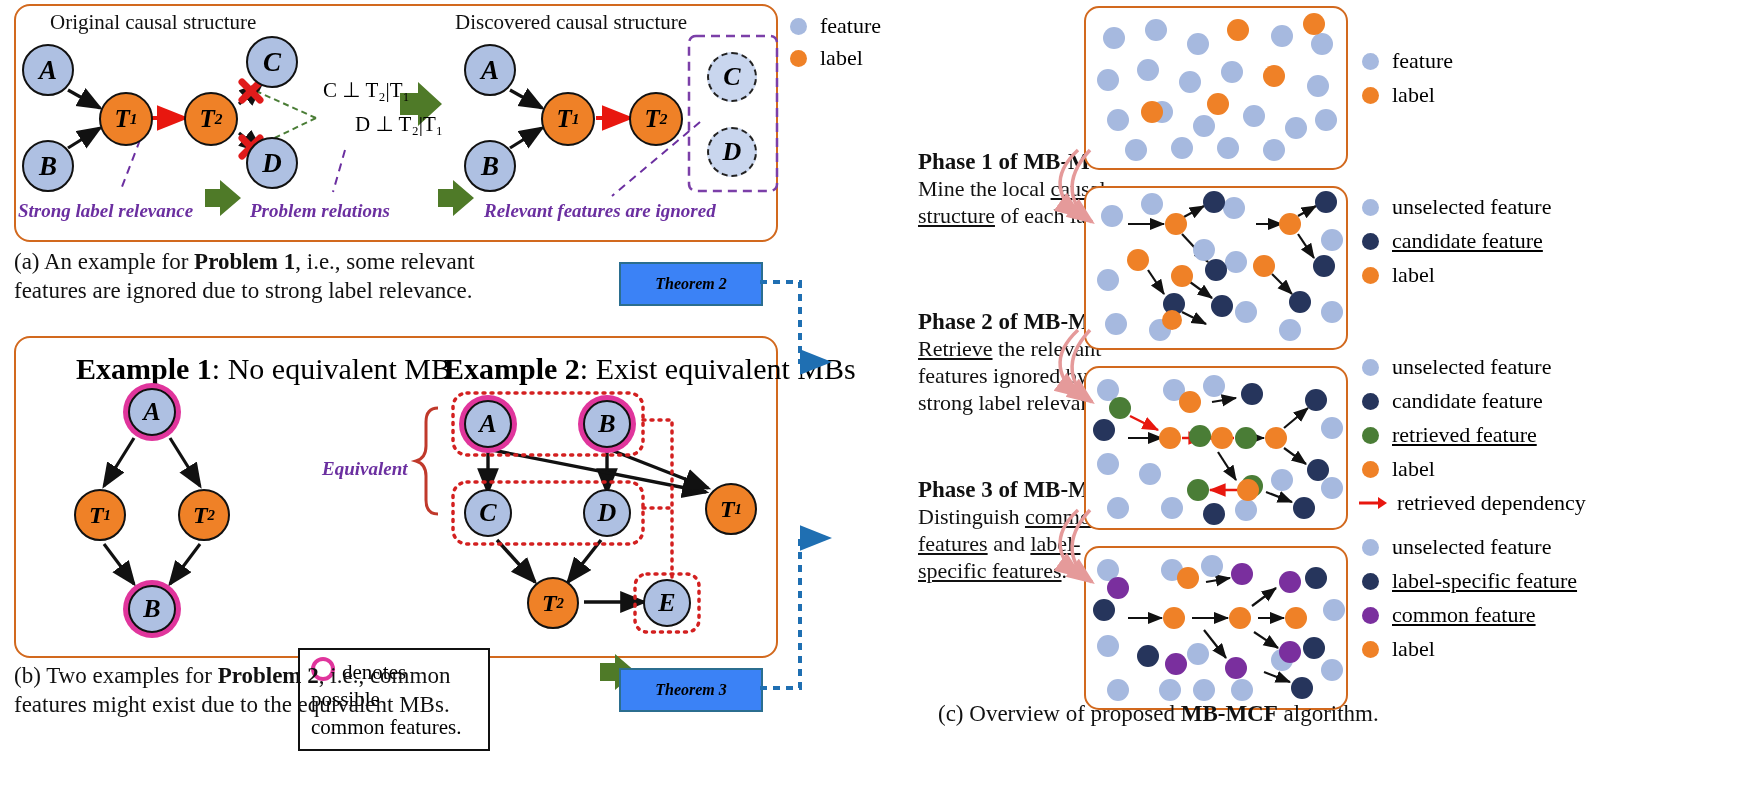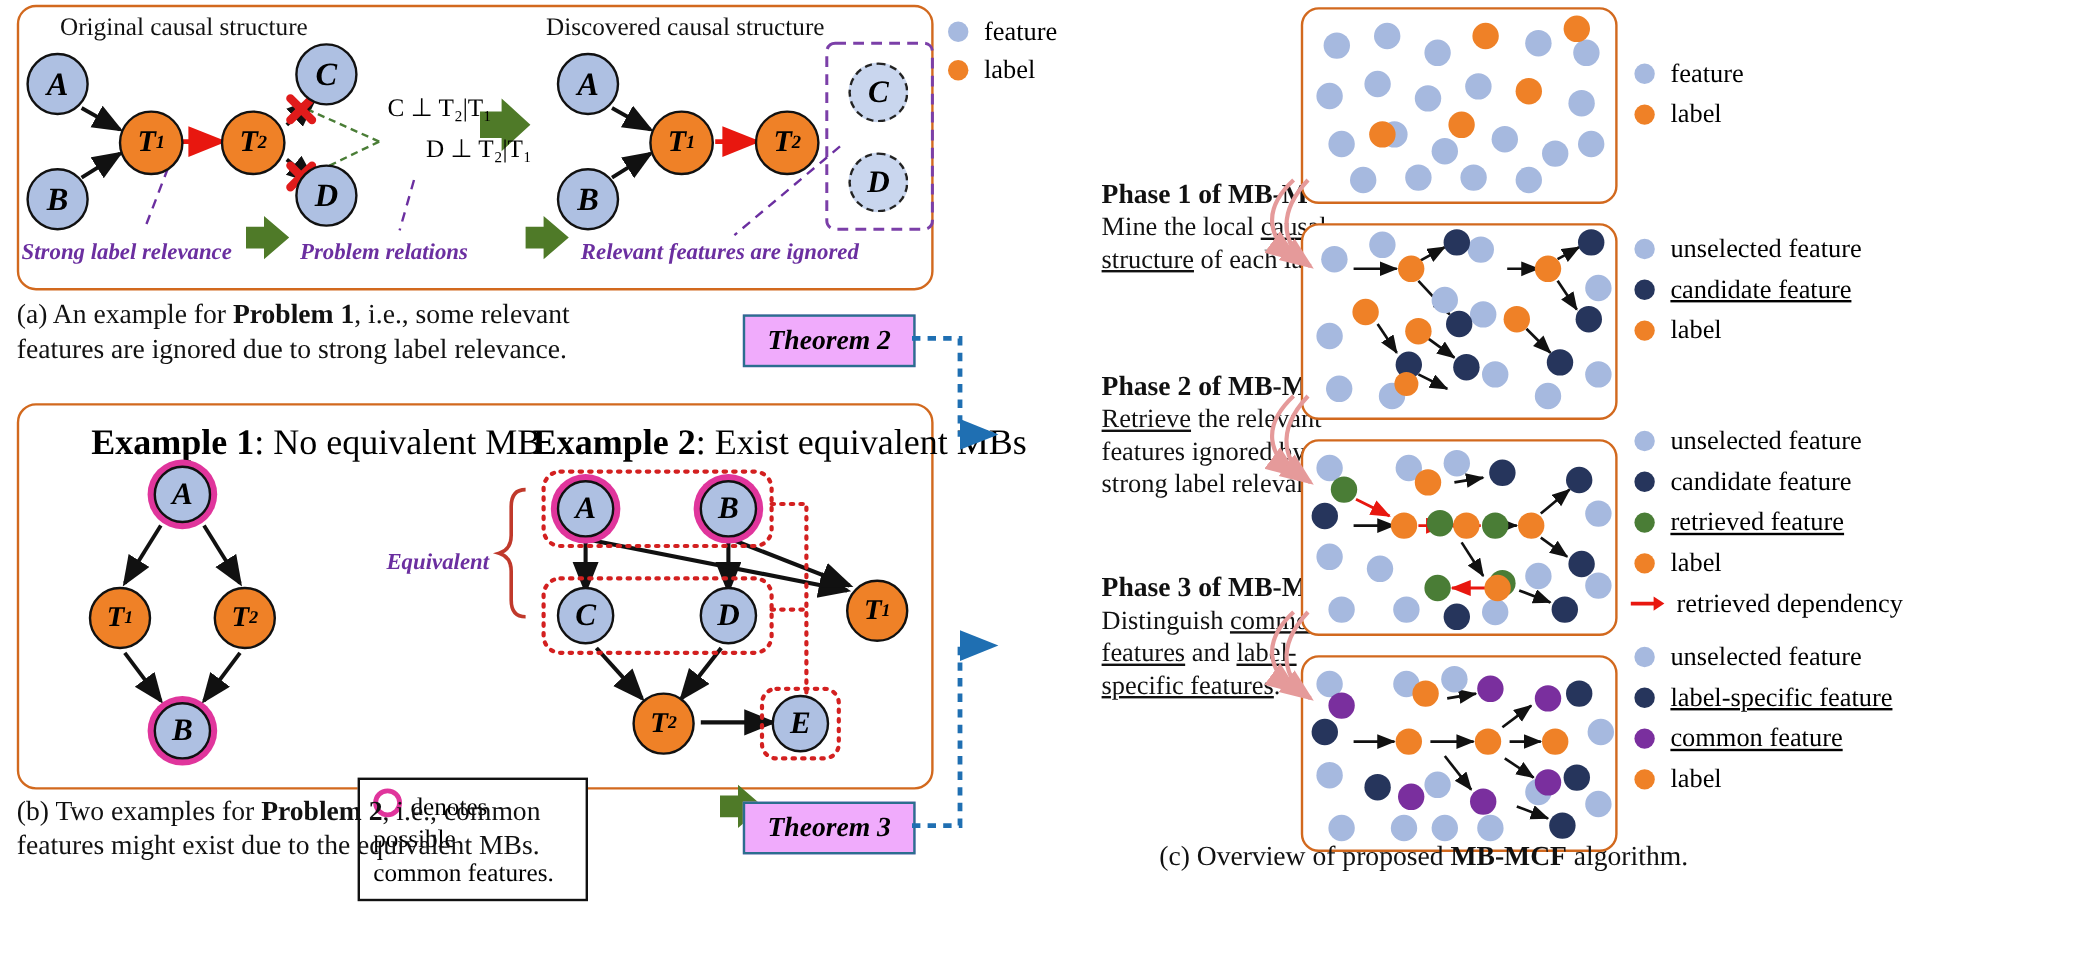--- a/index.html
+++ b/index.html
@@ -14,23 +14,23 @@
   .norange{background:#ef8127;}
   .ndash{background:#c9d6ee;border:2px dashed #222;}
   .nring{box-shadow:0 0 0 5px #e0359c;}
   .node span{font-family:"Liberation Serif",serif;}
   .nsub{font-size:.62em;vertical-align:-0.25em;font-style:italic;}
   svg.ov{position:absolute;left:0;top:0;pointer-events:none;}
   .purp{color:#6b2fa0;font-style:italic;font-weight:bold;font-size:19px;position:absolute;white-space:nowrap;}
   .mathline{position:absolute;font-size:21px;font-family:"Liberation Serif",serif;white-space:nowrap;}
   .cap{position:absolute;font-size:23px;line-height:1.25;color:#111;}
   .cap b{font-weight:bold;}
-  .thm{position:absolute;border:2px solid #2b6e8f;background:#f0abfc;
+  .thm{position:absolute;border:2px solid #2b6e8f;background:#3b82f6;
        display:flex;align-items:center;justify-content:center;
-       font-weight:bold;font-style:italic;font-size:23px;}
+       font-weight:bold;font-style:italic;font-size:16px;}
   .ph{position:absolute;font-size:22px;line-height:1.22;color:#111;white-space:nowrap;}
   .ph .hd{font-weight:bold;font-size:23px;}
   .u{text-decoration:underline;}
   .lgrow{position:absolute;display:flex;align-items:center;font-size:22px;white-space:nowrap;}
   .dot{width:17px;height:17px;border-radius:50%;margin-right:13px;flex:none;}
   .exttl{position:absolute;font-size:30px;white-space:nowrap;margin-left:36px;}
   .exttl b{font-weight:bold;}
   .legbox{position:absolute;border:2px solid #111;background:#fff;
           font-size:21px;line-height:1.3;padding:7px 11px 8px 11px;box-sizing:border-box;margin-left:43px;}
   .ringsm{display:inline-block;width:16px;height:16px;border-radius:50%;
@@ -535,15 +535,15 @@
   <div class="lgrow" style="left:1362px;top:602px;">
     <span class="dot" style="background:#7a2f9e;"></span>
     <span class="u">common feature</span>
   </div>
   <div class="lgrow" style="left:1362px;top:636px;">
     <span class="dot" style="background:#ef8127;"></span>
     <span>label</span>
   </div>
 </div>
 
-<div class="cap" style="left:938px;top:700px;width:760px;margin-left:28px;">
+<div class="cap" style="left:938px;top:700px;width:760px;">
   <span>(c) Overview of proposed </span><b style="font-style:normal;">MB-MCF</b><span> algorithm.</span>
 </div>
 
 </body></html>

